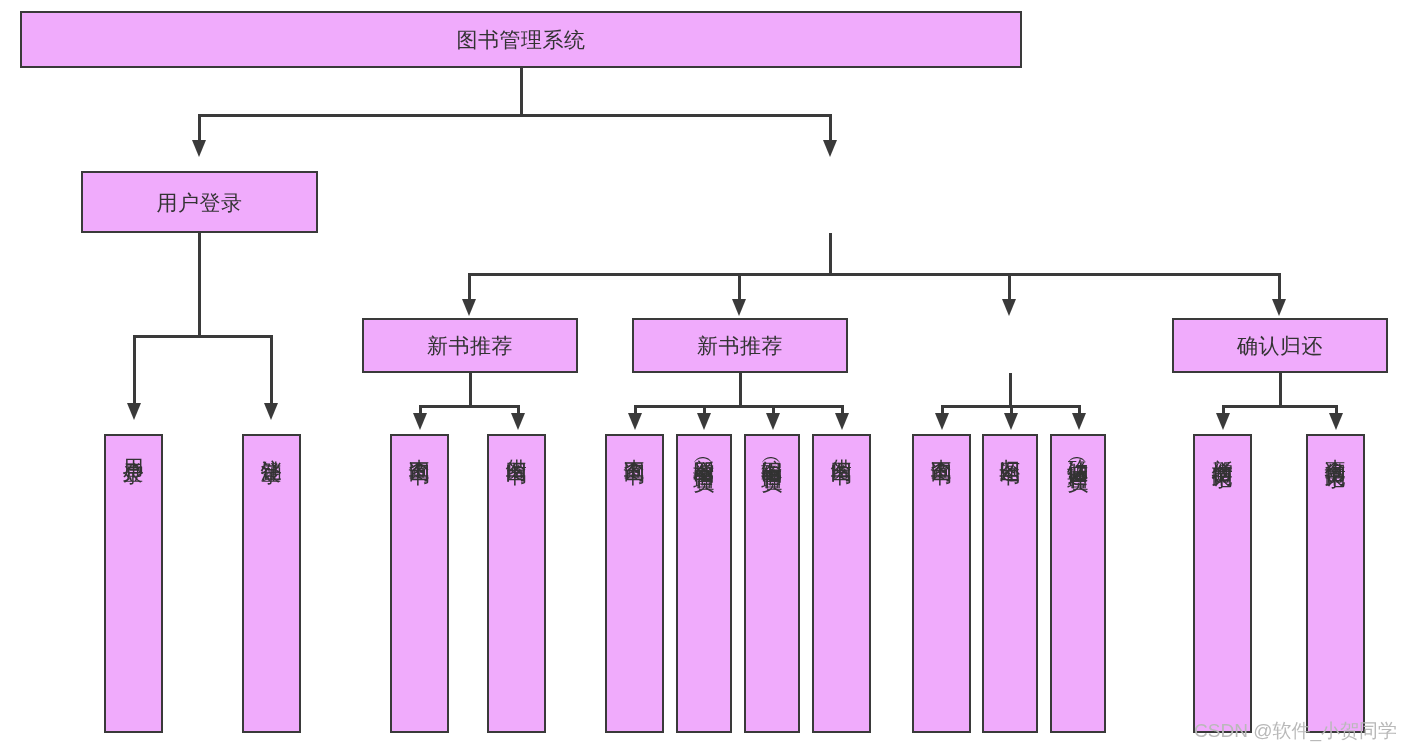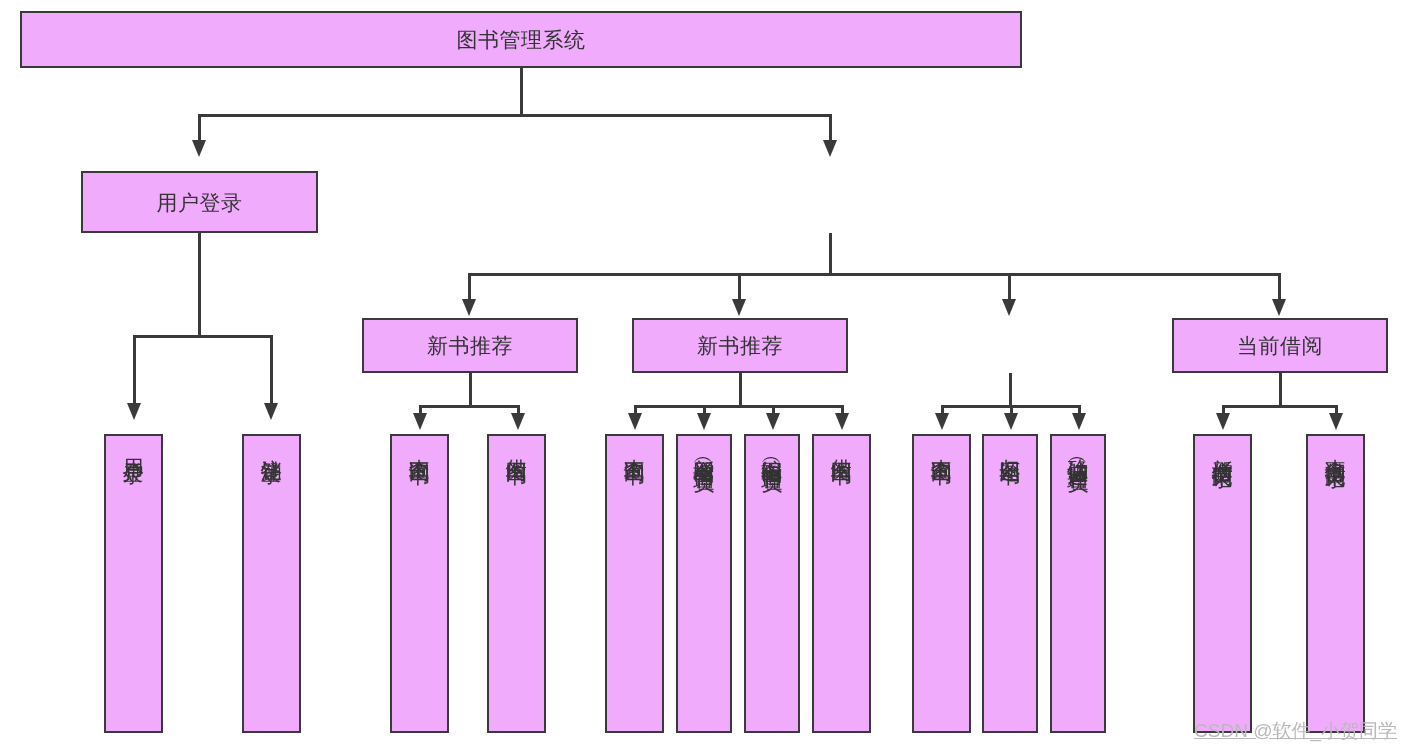--- a/index.html
+++ b/index.html
@@ -68,21 +68,20 @@
   }
   
   #watermark {
     position: absolute;
     right: 8px;
     bottom: 3px;
     font-size: 19px;
     color: #b9b9b9;
     white-space: nowrap;
     user-select: none;
-    text-decoration: underline;
   }
 </style>
 </head>
 <body>
 
 <div id="canvas">
 
   <div class="node h" style="left:20px; top:11px; width:1002px; height:57px;">
     <span class="node-label">图书管理系统</span>
   </div>
@@ -125,21 +124,21 @@
   <div class="line vline" style="left:1278px; top:273px; height:28px;"></div>
   <div class="arrow" style="left:1272px; top:299px;"></div>
 
   <div class="node h" style="left:362px; top:318px; width:216px; height:55px;">
     <span class="node-label">新书推荐</span>
   </div>
   <div class="node h" style="left:632px; top:318px; width:216px; height:55px;">
     <span class="node-label">新书推荐</span>
   </div>
   <div class="node h" style="left:1172px; top:318px; width:216px; height:55px;">
-    <span class="node-label">当前借阅</span>
+    <span class="node-label">确认归还</span>
   </div>
 
   <div class="line vline" style="left:469px; top:373px; height:34px;"></div>
   <div class="line hline" style="left:419px; top:405px; width:101px;"></div>
   <div class="line vline" style="left:419px; top:405px; height:10px;"></div>
   <div class="arrow" style="left:413px; top:413px;"></div>
   <div class="line vline" style="left:517px; top:405px; height:10px;"></div>
   <div class="arrow" style="left:511px; top:413px;"></div>
 
   <div class="node v" style="left:390px; top:434px; width:59px; height:299px;">

